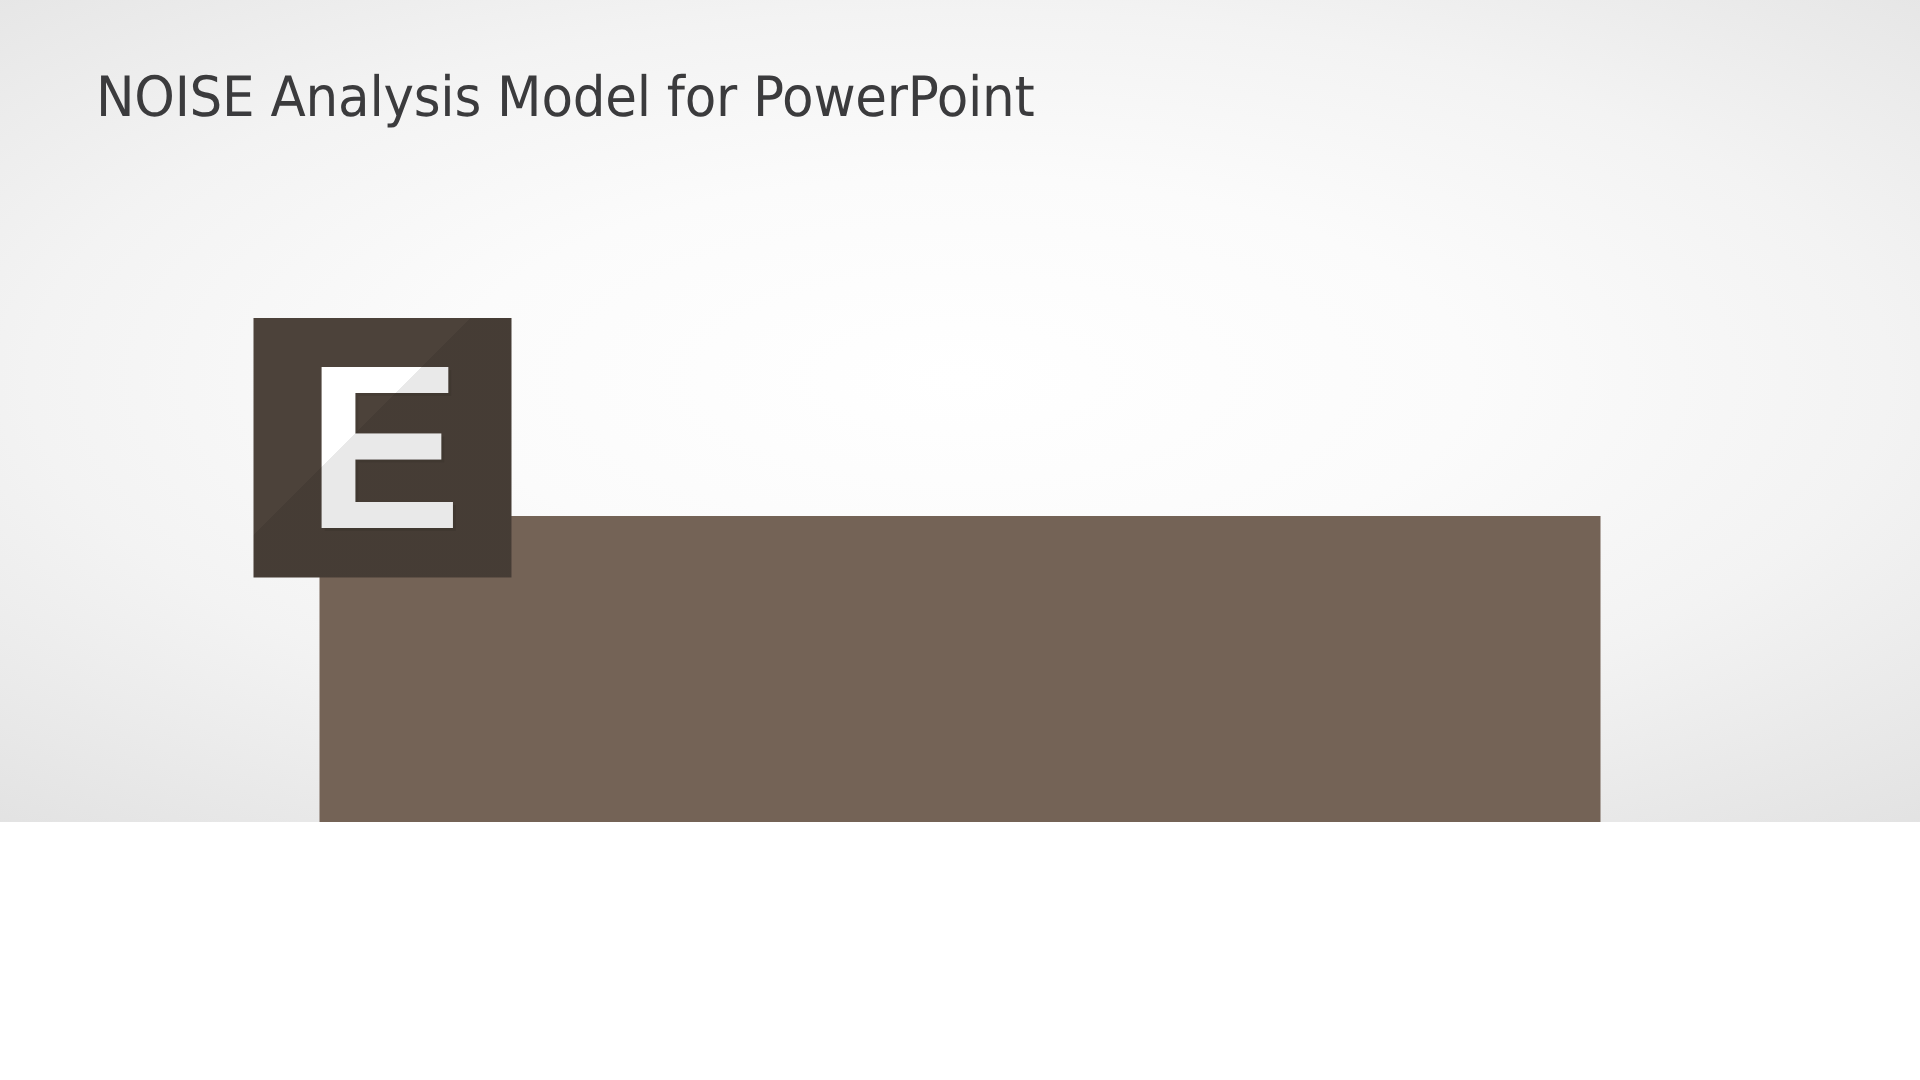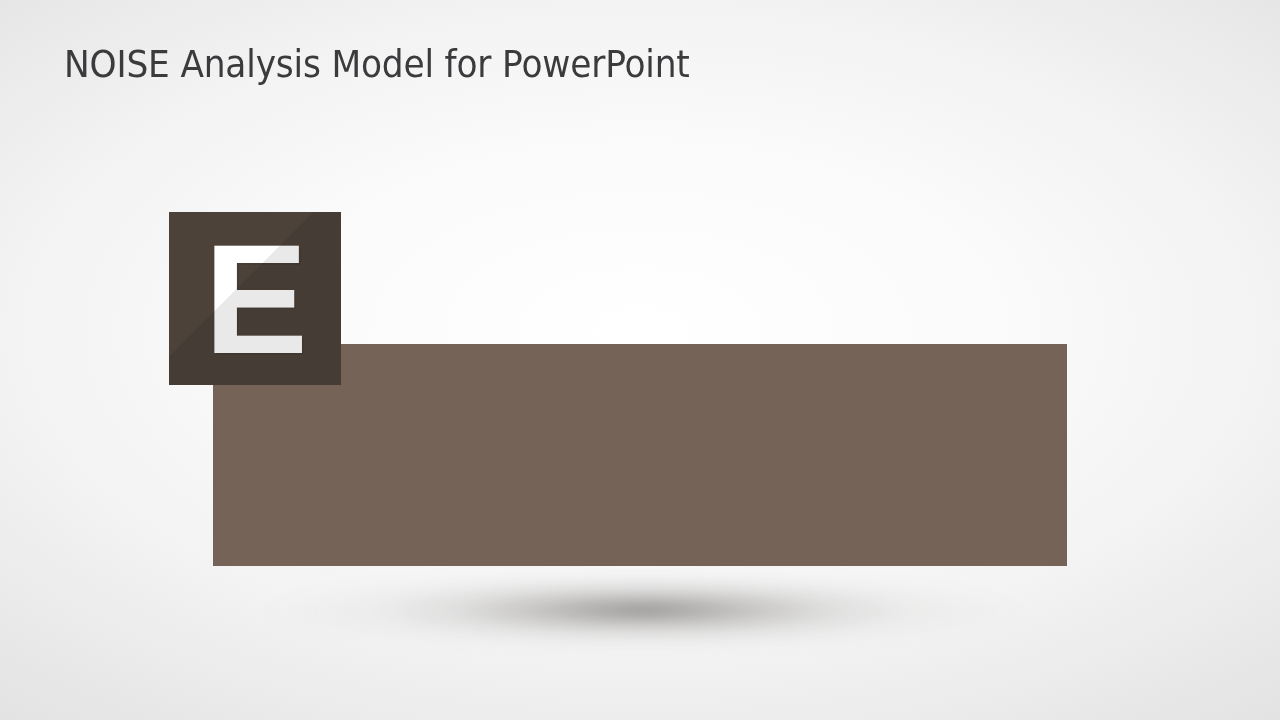--- a/index.html
+++ b/index.html
@@ -10,21 +10,21 @@
     width: 1280px;
     height: 720px;
     overflow: hidden;
     font-family: "Liberation Sans", sans-serif;
     background: #ffffff;
   }
 
   #slide {
     position: relative;
     width: 1280px;
-    height: 720px;
+    height: 548px;
     background:
       radial-gradient(ellipse 78% 72% at 50% 46%,
         #ffffff 0%,
         #fbfbfb 34%,
         #f3f3f3 62%,
         #eaeaea 82%,
         #e2e2e2 100%);
     overflow: hidden;
   }
 

